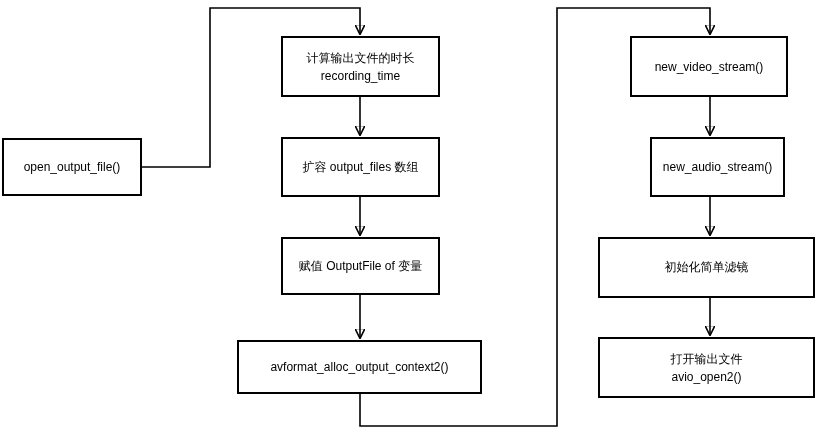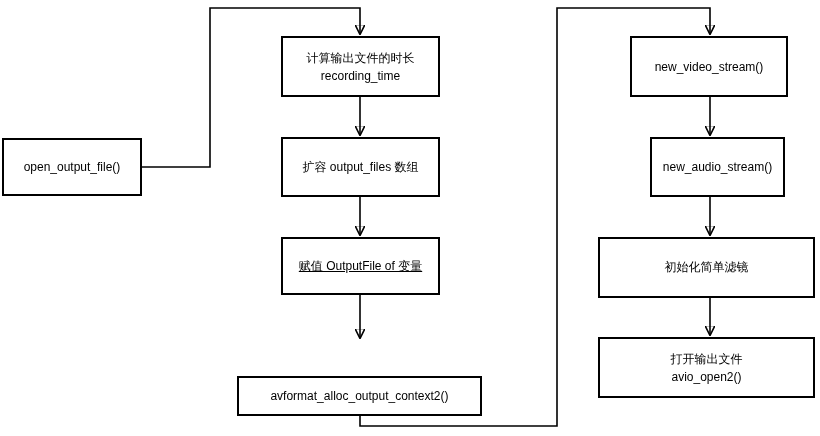--- a/index.html
+++ b/index.html
@@ -73,25 +73,25 @@
 
   <div class="node" style="left:281px; top:137px; width:159px; height:60px;">
     <span>扩容 output_files 数组</span>
   </div>
 
   <div class="node" style="left:281px; top:36px; width:159px; height:61px;">
     <span>计算输出文件的时长</span>
     <span>recording_time</span>
   </div>
 
-  <div class="node" style="left:281px; top:237px; width:159px; height:58px;text-decoration:underline;">
+  <div class="node" style="left:281px; top:237px; width:159px; height:58px;">
     <span>赋值 OutputFile of 变量</span>
   </div>
 
-  <div class="node" style="left:237px; top:340px; width:245px; height:40px;margin-top:36px;">
+  <div class="node" style="left:237px; top:340px; width:245px; height:54px;">
     <span>avformat_alloc_output_context2()</span>
   </div>
 
   <div class="node" style="left:630px; top:36px; width:158px; height:61px;">
     <span>new_video_stream()</span>
   </div>
 
   <div class="node" style="left:630px; top:137px; width:135px; height:60px;margin-left:20px;">
     <span>new_audio_stream()</span>
   </div>

